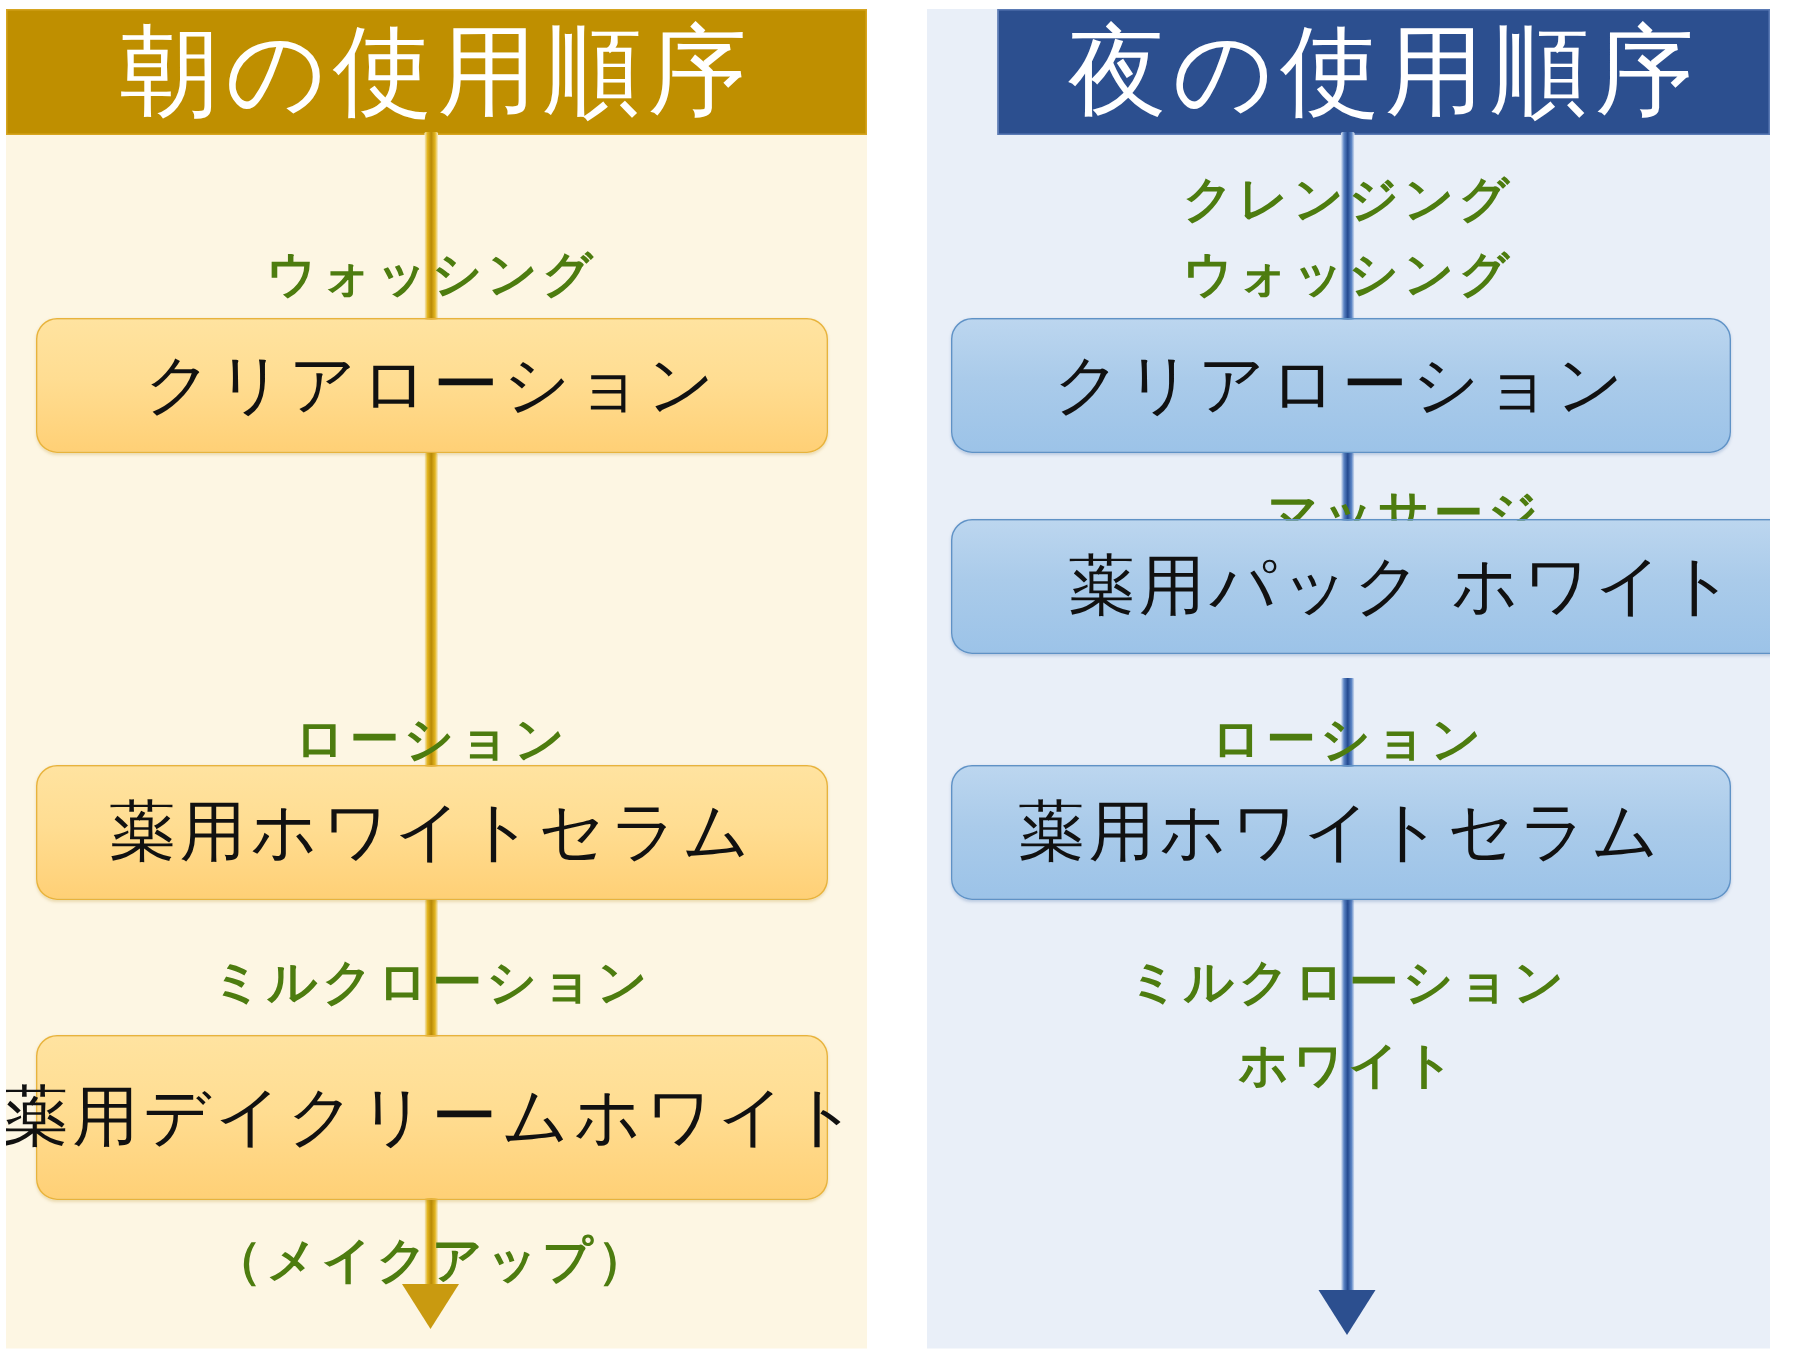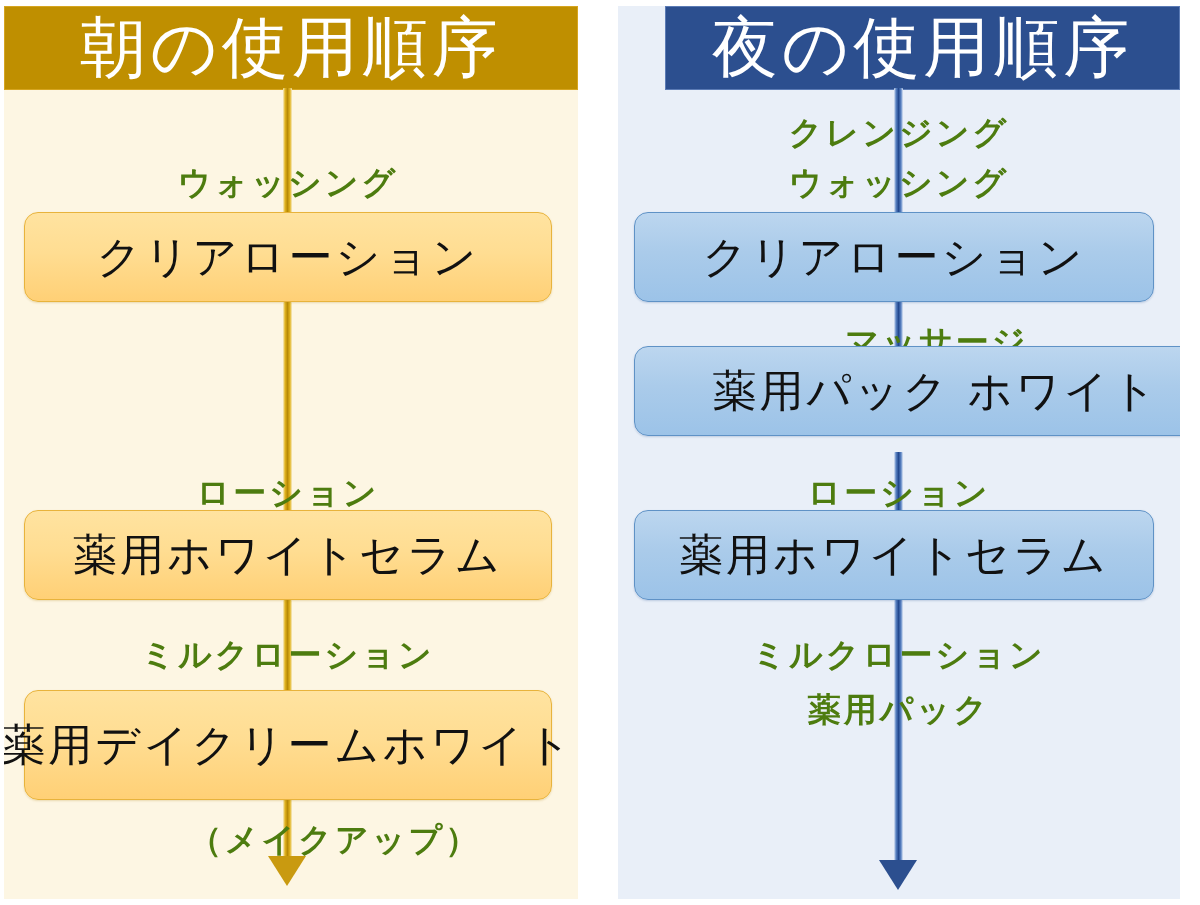--- a/index.html
+++ b/index.html
@@ -139,21 +139,21 @@
 
   <div class="spine spine-gold" style="left:279px; top:82px; height:130px;"></div>
   <div class="spine spine-gold" style="left:279px; top:296px; height:215px;"></div>
   <div class="spine spine-gold" style="left:279px; top:594px; height:105px;"></div>
   <div class="spine spine-gold" style="left:279px; top:770px; height:82px;"></div>
   <div class="arrowhead arrowhead-gold" style="left:264px; top:850px;"></div>
 
   <span class="caption" style="left:284px; top:158px;">ウォッシング</span>
   <span class="caption" style="left:284px; top:468px;">ローション</span>
   <span class="caption" style="left:284px; top:630px;">ミルクローション</span>
-  <span class="caption" style="left:284px; top:815px;margin-left:47px;">（メイクアップ）</span>
+  <span class="caption" style="left:284px; top:815px;">（メイクアップ）</span>
 
   <div class="step-box gold" style="left:20px; top:206px; width:528px; height:90px;">
     <span class="step-label">クリアローション</span>
   </div>
   <div class="step-box gold" style="left:20px; top:504px; width:528px; height:90px;">
     <span class="step-label">薬用ホワイトセラム</span>
   </div>
   <div class="step-box gold" style="left:20px; top:684px; width:528px; height:110px;">
     <span class="step-label">薬用デイクリームホワイト</span>
   </div>
@@ -170,21 +170,21 @@
   <div class="spine spine-blue" style="left:276px; top:296px; height:66px;"></div>
   <div class="spine spine-blue" style="left:276px; top:446px; height:66px;"></div>
   <div class="spine spine-blue" style="left:276px; top:594px; height:262px;"></div>
   <div class="arrowhead arrowhead-blue" style="left:261px; top:854px;"></div>
 
   <span class="caption" style="left:281px; top:108px;">クレンジング</span>
   <span class="caption" style="left:281px; top:158px;">ウォッシング</span>
   <span class="caption" style="left:296px; top:317px;margin-left:23px;">マッサージ</span>
   <span class="caption" style="left:281px; top:468px;">ローション</span>
   <span class="caption" style="left:281px; top:630px;">ミルクローション</span>
-  <span class="caption" style="left:281px; top:685px;">薬用パック</span>
+  <span class="caption" style="left:281px; top:685px;">ホワイト</span>
 
   <div class="step-box blue" style="left:16px; top:206px; width:520px; height:90px;">
     <span class="step-label">クリアローション</span>
   </div>
   <div class="step-box blue" style="left:16px; top:340px; width:604px; height:90px;">
     <span class="step-label">薬用パック ホワイト</span>
   </div>
   <div class="step-box blue" style="left:16px; top:504px; width:520px; height:90px;">
     <span class="step-label">薬用ホワイトセラム</span>
   </div>

